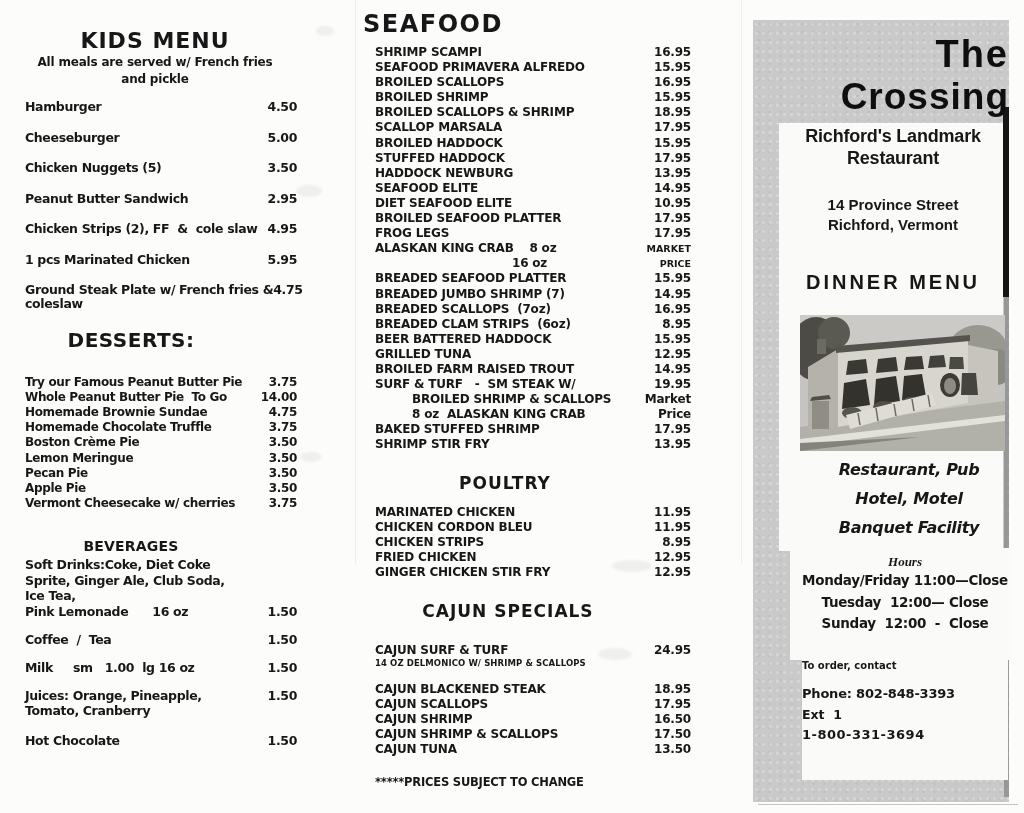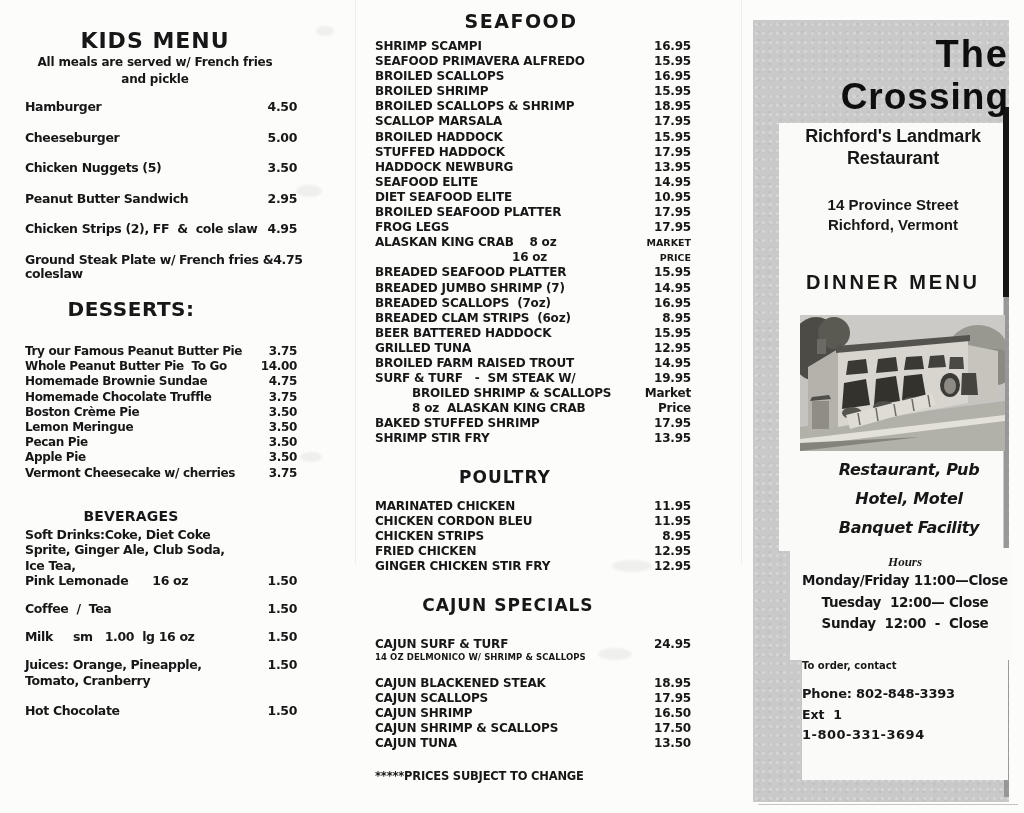--- a/index.html
+++ b/index.html
@@ -33,21 +33,21 @@
   .dessert-row { font-size:12px; font-weight:bold; letter-spacing:-0.35px; line-height:15.2px; }
 
   .bev-title { font-size:14px; font-weight:bold; text-align:center; position:relative; left:-30px; margin-top:27px; letter-spacing:0.2px; }
   .bev-list { margin-top:3px; }
   .bev-row { font-size:12.5px; font-weight:bold; letter-spacing:-0.35px; line-height:15.5px; }
   .bev-row.bgap  { margin-top:12.5px; }
   .bev-row.bgap2 { margin-top:14.5px; }
 
   
   .mid-col { position:absolute; left:375px; top:10px; width:316px; }
-  .sea-title { font-size:19px; font-weight:bold; text-align:center; letter-spacing:1.5px; position:relative; left:-12px; }
+  .sea-title { font-size:24px; font-weight:bold; letter-spacing:1.5px; position:relative; left:-12px; }
   .sea-list { margin-top:7px; }
   .m-row { font-size:12px; font-weight:bold; letter-spacing:-0.2px; line-height:15.1px; }
   .m-row.ind1 .name { padding-left:37px; }
   .m-row.ind2 .name { padding-left:137px; }
   .price.psmall { font-size:9.5px; letter-spacing:0; }
   .subnote { font-size:8.5px; font-weight:bold; letter-spacing:0.1px; line-height:11px; }
   .subnote:empty { display:none; }
   .m-item.gap-after { display:block; margin-bottom:13px; }
 
   .poultry-title { font-size:17px; font-weight:bold; text-align:center; letter-spacing:1px; position:relative; left:-28px; margin-top:20px; }
@@ -146,20 +146,27 @@
         </div>
 
         <div class="kids-row">
           <div class="row">
             <span class="name">Chicken Strips (2), FF  &amp;  cole slaw</span>
             <span class="price">4.95</span>
           </div>
 
         </div>
 
+        <div class="kids-row">
+          <div class="row">
+            <span class="name">1 pcs Marinated Chicken</span>
+            <span class="price">5.95</span>
+          </div>
+
+        </div>
 
         <div class="kids-row">
           <div class="row">
             <span class="name">Ground Steak Plate w/ French fries &amp;</span>
             <span class="price">4.75</span>
           </div>
           <div class="name2">coleslaw</div>
         </div>
 
     </div>

